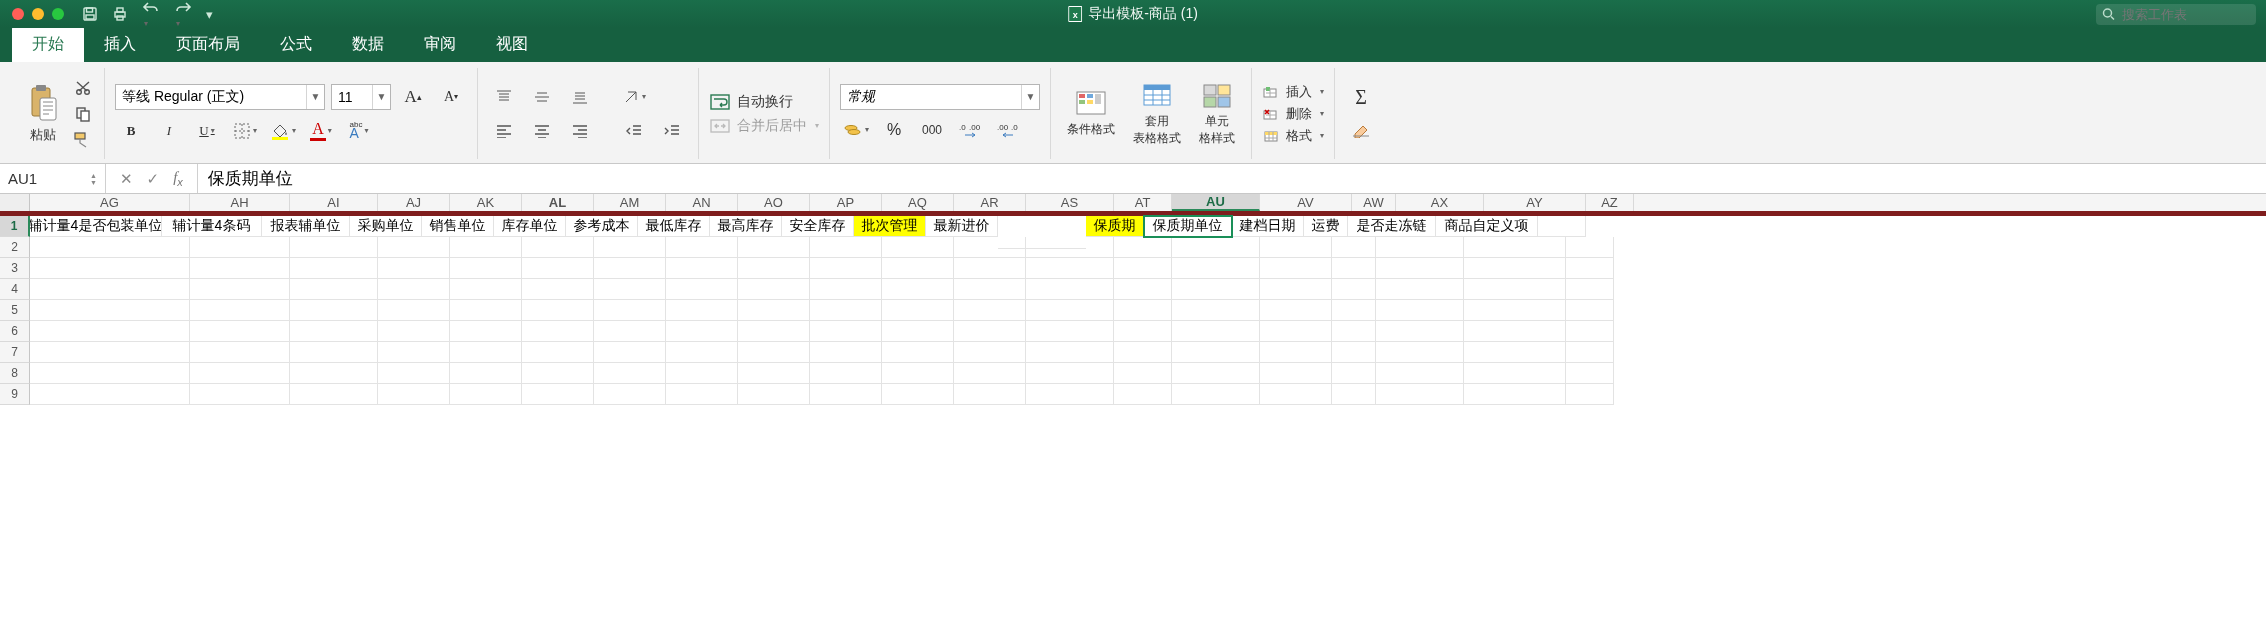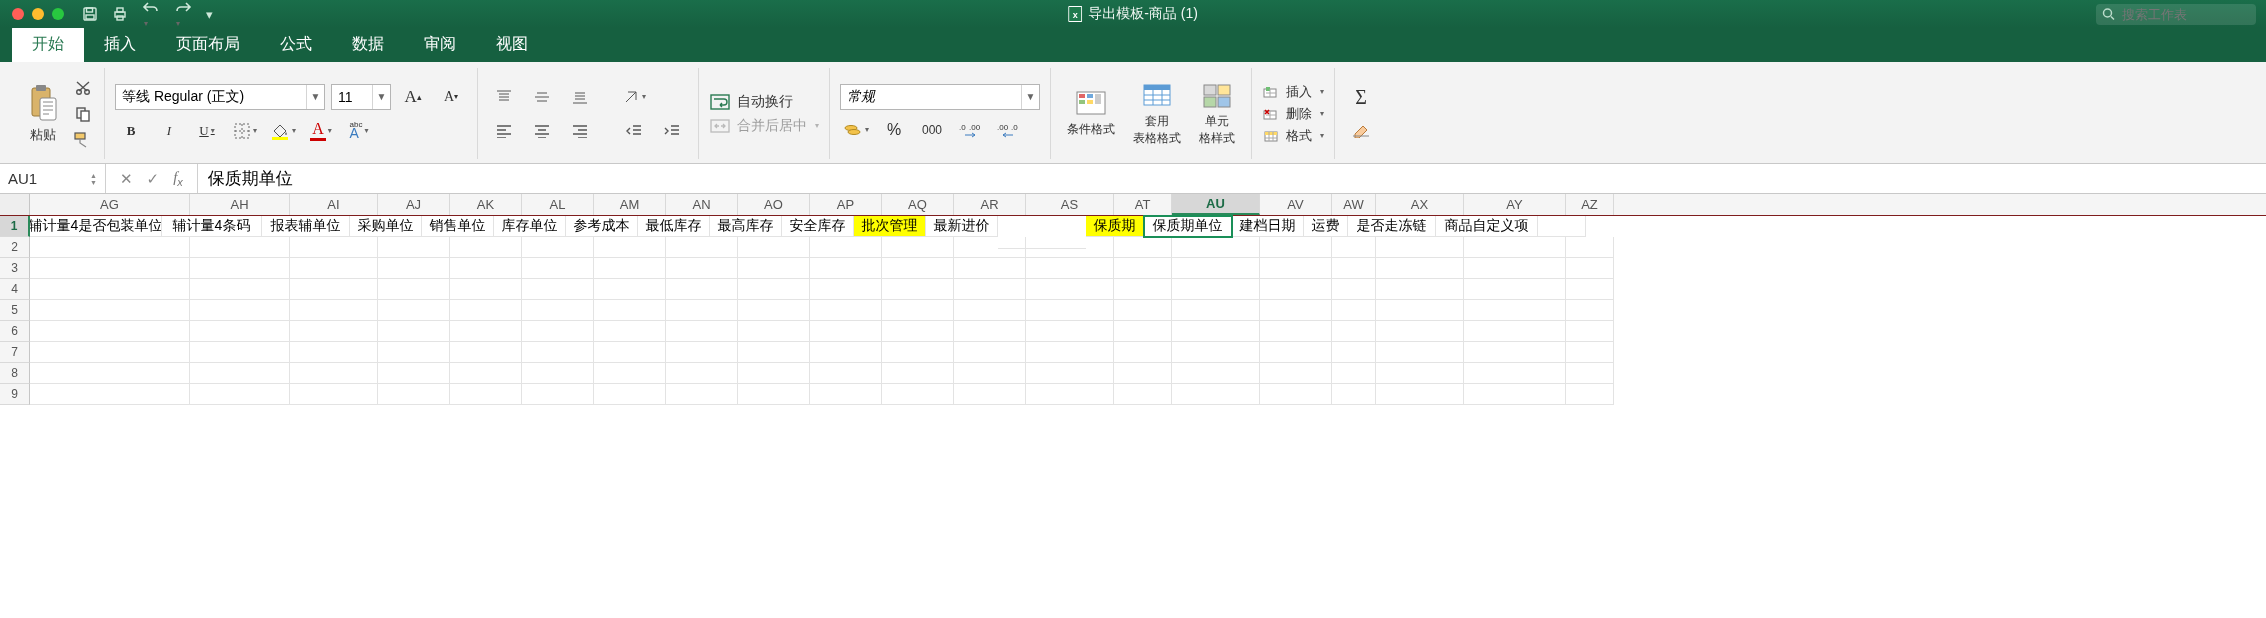--- a/index.html
+++ b/index.html
@@ -46,21 +46,21 @@
   
   .fbar { height:30px; border-bottom:1px solid #c8c8c8; display:flex; align-items:center; background:#fff; }
   .namebox { width:106px; border-right:1px solid #d0d0d0; height:100%; display:flex; align-items:center; padding:0 8px; font-size:15px;text-align:center;}
   .namebox .stepper{margin-left:auto;display:flex;flex-direction:column;font-size:7px;color:#888;line-height:7px;cursor:pointer;}
   .fx-btns{display:flex;gap:14px;padding:0 14px;color:#888;align-items:center;}
   .fx-label{font-style:italic;font-family:"Times New Roman",serif;font-size:15px;color:#777;}
   .fx-input{flex:1;border:none;outline:none;font-size:17px;padding-left:10px;border-left:1px solid #d0d0d0;height:100%;}
 
   
   .grid-area{overflow:hidden;}
-  .col-headers{display:flex;height:22px;background:#f5f5f5;border-bottom:1px solid #7f1d1d;}
+  .col-headers{display:flex;height:22px;background:#f5f5f5;border-bottom:5px solid #7f1d1d;}
   .corner{width:30px;border-right:1px solid #c6c6c6;background:#eee;flex-shrink:0;}
   .col-h{border-right:1px solid #d9d9d9;display:flex;align-items:center;justify-content:center;font-size:13px;color:#555;flex-shrink:0;cursor:pointer;}
   .col-h.sel{background:#d7d7d7;color:#1c6b46;font-weight:600;border-bottom:2px solid #2a8a5a;}
   .rows{}
   .row{display:flex;height:21px;}
   .row-h{width:30px;border-right:1px solid #c6c6c6;border-bottom:1px solid #d9d9d9;background:#f5f5f5;display:flex;align-items:center;justify-content:center;font-size:12px;color:#555;flex-shrink:0;cursor:pointer;}
   .row-h.sel{background:#d7d7d7;color:#1c6b46;font-weight:600;border-right:2px solid #2a8a5a;}
   .cell{border-right:1px solid #e3e3e3;border-bottom:1px solid #e3e3e3;display:flex;align-items:center;padding:0 4px;font-size:14px;color:#000;white-space:nowrap;overflow:hidden;flex-shrink:0;justify-content:center;}
   .cell.hl{background:#ffff00;}
   .cell.active-cell{outline:2px solid #1a8f58;outline-offset:-1px;position:relative;z-index:2;}
@@ -417,31 +417,31 @@
 </div>
 
 <div class="grid-area">
   <div class="col-headers" id="colhdrs">
     <div class="corner"></div>
   <div class="col-h" style="width: 160px;">AG</div>
       <div class="col-h" style="width: 100px;">AH</div>
       <div class="col-h" style="width: 88px;">AI</div>
       <div class="col-h" style="width: 72px;">AJ</div>
       <div class="col-h" style="width: 72px;">AK</div>
-      <div class="col-h" style="width: 72px;">AL</div>
+      <div class="col-h" style="width: 72px; font-weight: bold;">AL</div>
       <div class="col-h" style="width: 72px;">AM</div>
       <div class="col-h" style="width: 72px;">AN</div>
       <div class="col-h" style="width: 72px;">AO</div>
       <div class="col-h" style="width: 72px;">AP</div>
       <div class="col-h" style="width: 72px;">AQ</div>
       <div class="col-h" style="width: 72px;">AR</div>
       <div class="col-h" style="width: 88px;">AS</div>
       <div class="col-h" style="width: 58px;">AT</div>
       <div class="col-h sel" style="width: 88px;">AU</div>
-      <div class="col-h" style="width: 72px;">AV</div>
+      <div class="col-h" style="width: 92px;">AV</div>
       <div class="col-h" style="width: 44px;">AW</div>
       <div class="col-h" style="width: 88px;">AX</div>
       <div class="col-h" style="width: 102px;">AY</div>
       <div class="col-h" style="width: 48px;">AZ</div>
     </div>
   <div class="rows" id="rows">
       <div class="row">
         <div class="row-h sel">1</div>
         <div class="cell" style="width: 132px;">辅计量4是否包装单位</div>
         <div class="cell" style="width: 100px;">辅计量4条码</div>

